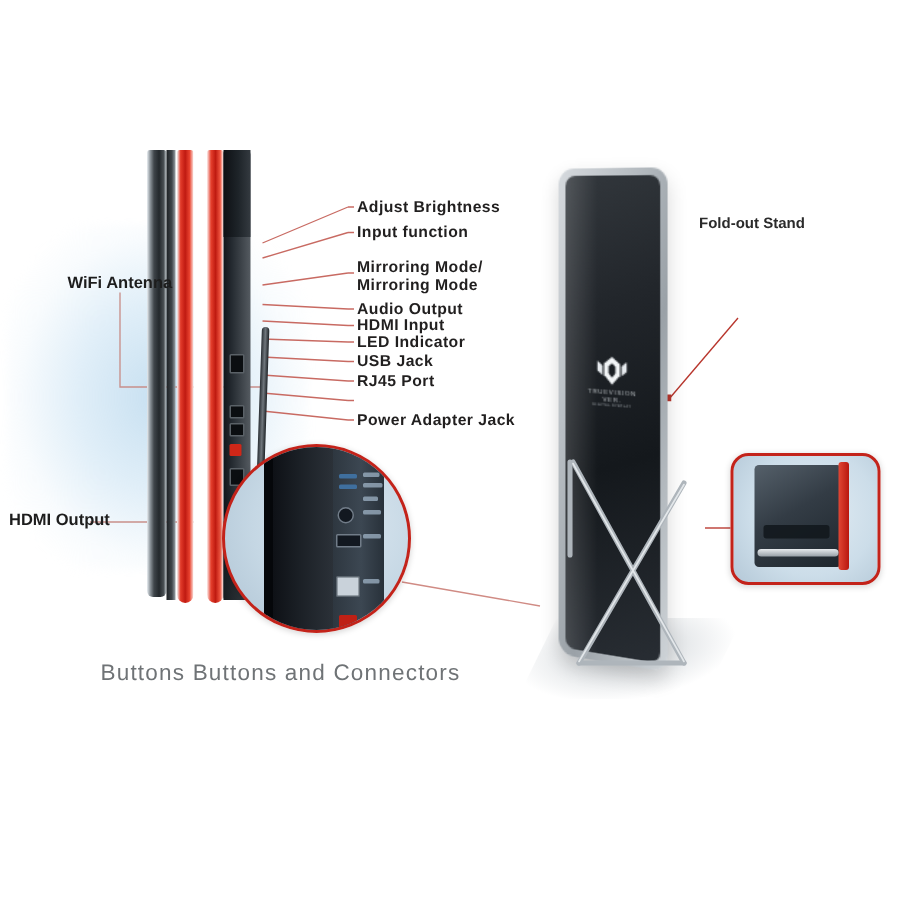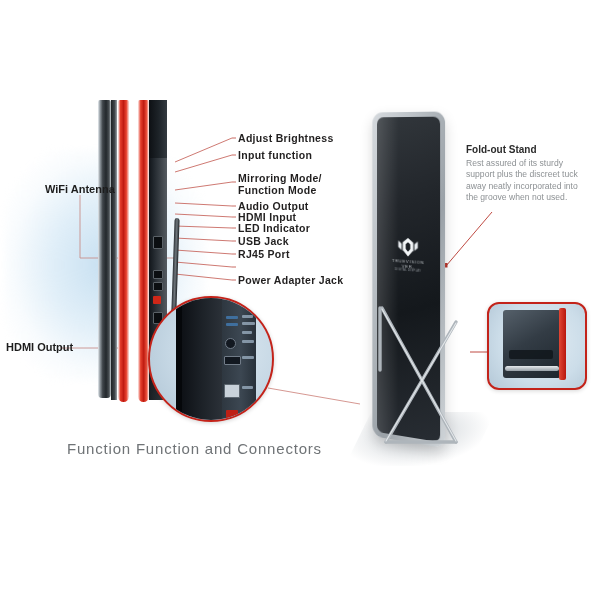--- a/index.html
+++ b/index.html
@@ -222,21 +222,21 @@
     <div class="sv-base"></div>
     <div class="sv-antenna"></div>
   </div>
 
   <div class="abs lbl-thin" style="left:45px;top:183px;">WiFi Antenna</div>
   <div class="abs lbl-thin" style="left:6px;top:341px;">HDMI Output</div>
 
   <div class="abs lbl" style="left:238px;top:132px;">Adjust Brightness</div>
   <div class="abs lbl" style="left:238px;top:149px;">Input function</div>
   <div class="abs lbl" style="left:238px;top:172px;">Mirroring Mode/</div>
-  <div class="abs lbl" style="left:238px;top:184px;">Function Mode</div>
+  <div class="abs lbl" style="left:238px;top:184px;">Mirroring Mode</div>
   <div class="abs lbl" style="left:238px;top:200px;">Audio Output</div>
   <div class="abs lbl" style="left:238px;top:211px;">HDMI Input</div>
   <div class="abs lbl" style="left:238px;top:222px;">LED Indicator</div>
   <div class="abs lbl" style="left:238px;top:235px;">USB Jack</div>
   <div class="abs lbl" style="left:238px;top:248px;">RJ45 Port</div>
   <div class="abs lbl" style="left:238px;top:274px;">Power Adapter Jack</div>
 
   <div class="abs circ">
     <div class="edge"></div>
     <div class="panel"></div>
@@ -248,21 +248,21 @@
     <div class="pl" style="left:92px;top:33px;width:10px;"></div>
     <div class="pl" style="left:92px;top:42px;width:12px;"></div>
     <div class="pp" style="left:75px;top:40px;width:9px;height:9px;border-radius:50%;"></div>
     <div class="pp" style="left:74px;top:58px;width:15px;height:7px;"></div>
     <div class="pl" style="left:92px;top:58px;width:12px;"></div>
     <div class="rj"></div>
     <div class="pl" style="left:92px;top:88px;width:11px;"></div>
     <div class="redbtn"></div>
   </div>
 
-  <div class="abs cap" style="left:67px;top:440px;">Function Function and Connectors</div>
+  <div class="abs cap" style="left:67px;top:440px;">Buttons Buttons and Connectors</div>
 
   <div class="abs disp">
     <div class="floor"></div>
     <div class="panel-frame">
       <div class="panel-screen"></div>
       <div class="panel-gloss"></div>
       <div class="logo">
         <svg width="22" height="19" viewBox="0 0 22 19">
           <path d="M11 0 L16.5 4.4 L16.5 12.2 L11 18.4 L5.5 12.2 L5.5 4.4 Z" fill="#f2f5f7"></path>
           <path d="M0.8 3.1 L4.4 5.9 L4.4 12.4 L0.8 9.4 Z" fill="#e6eaee"></path>
@@ -281,21 +281,20 @@
         <line x1="28" y1="196" x2="28" y2="258"></line>
       </g>
       <g stroke="#e3e7ea" stroke-width="1.1" fill="none" stroke-linecap="round">
         <line x1="30" y1="197" x2="104" y2="329"></line>
         <line x1="104" y1="211" x2="34" y2="329"></line>
       </g>
     </svg>
   </div>
 
   <div class="abs fold-h" style="left:466px;top:144px;">Fold-out Stand</div>
-  <div class="abs fold-b" style="left:466px;top:158px;">Rest assured of its sturdy support plus the discreet tuck away neatly incorporated into the groove when not used.</div>
 
   <div class="abs rect">
     <div class="body"></div>
     <div class="redstrip"></div>
     <div class="groove"></div>
     <div class="leg"></div>
   </div>
 
 </div>
 

